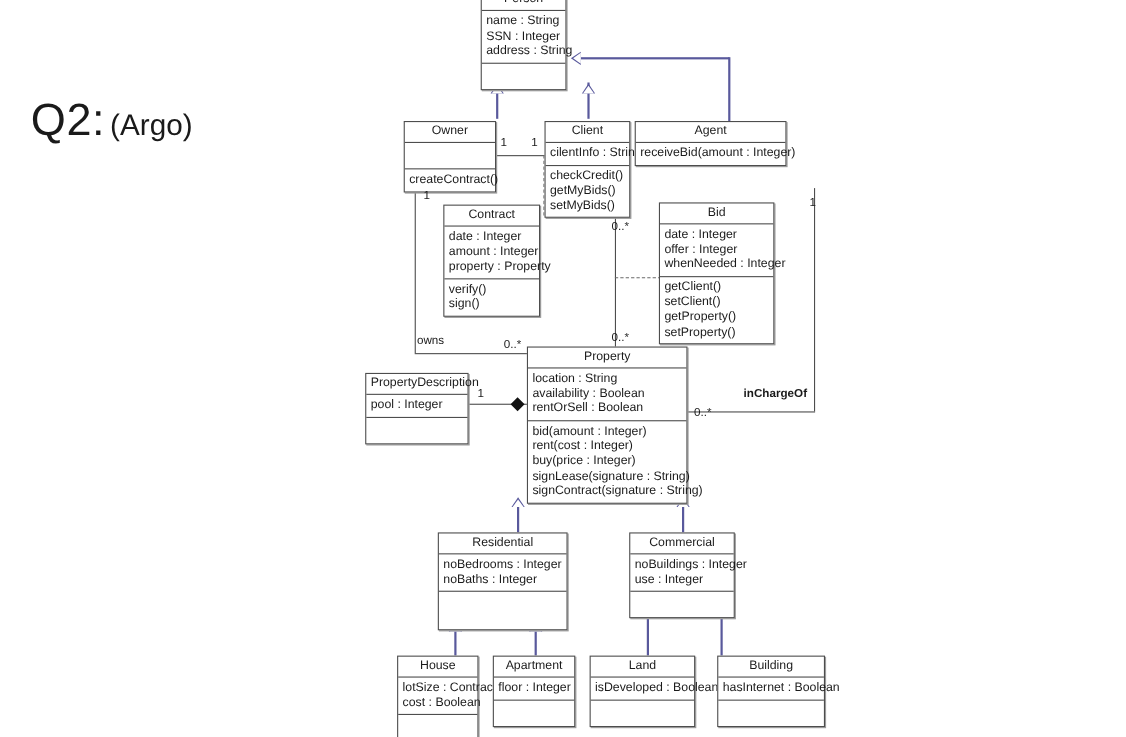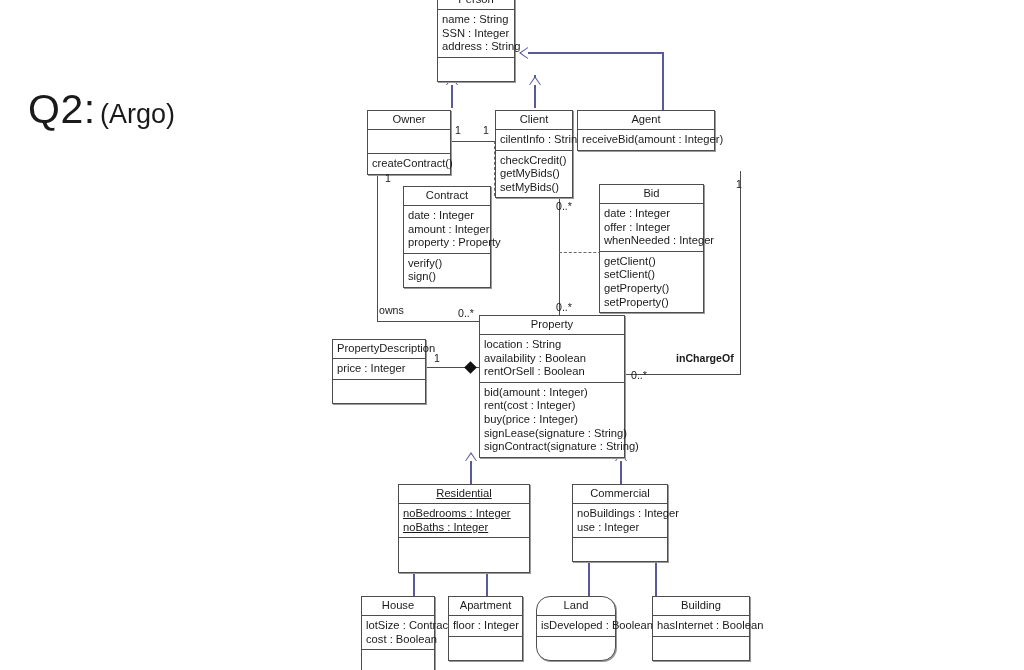--- a/index.html
+++ b/index.html
@@ -247,42 +247,42 @@
       <div class="uml-row">getClient()</div>
       <div class="uml-row">setClient()</div>
       <div class="uml-row">getProperty()</div>
       <div class="uml-row">setProperty()</div>
     </div>
   </div>
 
   <div class="uml-class" style="left:332px;top:339px;width:94px;">
     <div class="uml-name">PropertyDescription</div>
     <div class="uml-compartment">
-      <div class="uml-row">price : Integer</div>
+      <div class="uml-row">pool : Integer</div>
     </div>
     <div class="uml-compartment empty"></div>
   </div>
 
   <div class="uml-class" style="left:479px;top:315px;width:146px;">
     <div class="uml-name">Property</div>
     <div class="uml-compartment">
       <div class="uml-row">location : String</div>
       <div class="uml-row">availability : Boolean</div>
       <div class="uml-row">rentOrSell : Boolean</div>
     </div>
     <div class="uml-compartment">
       <div class="uml-row">bid(amount : Integer)</div>
       <div class="uml-row">rent(cost : Integer)</div>
       <div class="uml-row">buy(price : Integer)</div>
       <div class="uml-row">signLease(signature : String)</div>
       <div class="uml-row">signContract(signature : String)</div>
     </div>
   </div>
 
-  <div class="uml-class" style="left:398px;top:484px;width:132px;text-decoration:underline;">
+  <div class="uml-class" style="left:398px;top:484px;width:118px;">
     <div class="uml-name">Residential</div>
     <div class="uml-compartment">
       <div class="uml-row">noBedrooms : Integer</div>
       <div class="uml-row">noBaths : Integer</div>
     </div>
     <div class="uml-compartment empty" style="min-height:26px;"></div>
   </div>
 
   <div class="uml-class" style="left:572px;top:484px;width:96px;">
     <div class="uml-name">Commercial</div>
@@ -303,21 +303,21 @@
   </div>
 
   <div class="uml-class" style="left:448px;top:596px;width:75px;">
     <div class="uml-name">Apartment</div>
     <div class="uml-compartment">
       <div class="uml-row">floor : Integer</div>
     </div>
     <div class="uml-compartment empty"></div>
   </div>
 
-  <div class="uml-class" style="left:536px;top:596px;width:80px;border-radius:14px;">
+  <div class="uml-class" style="left:536px;top:596px;width:96px;">
     <div class="uml-name">Land</div>
     <div class="uml-compartment">
       <div class="uml-row">isDeveloped : Boolean</div>
     </div>
     <div class="uml-compartment empty"></div>
   </div>
 
   <div class="uml-class" style="left:652px;top:596px;width:98px;">
     <div class="uml-name">Building</div>
     <div class="uml-compartment">

